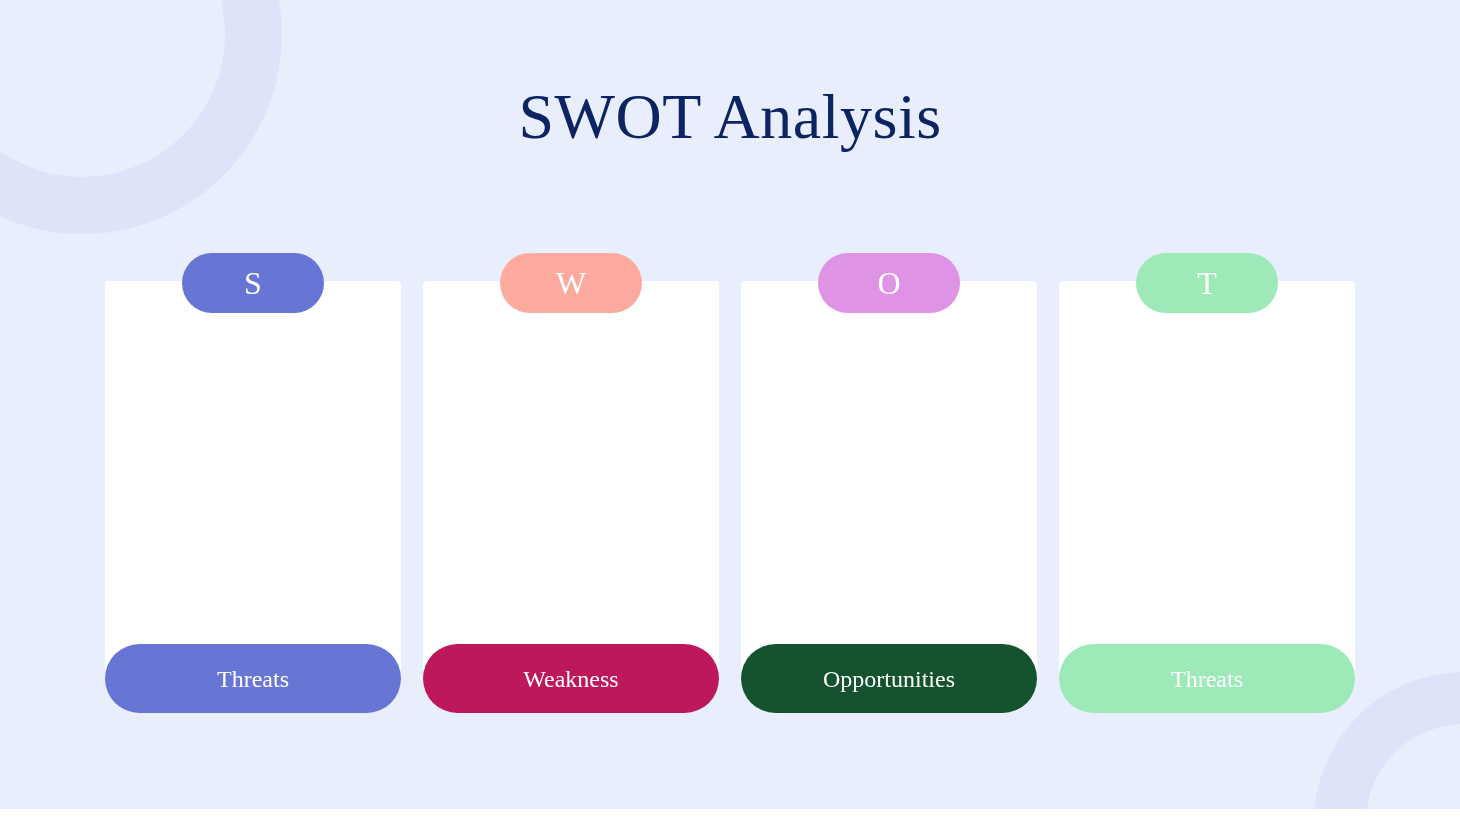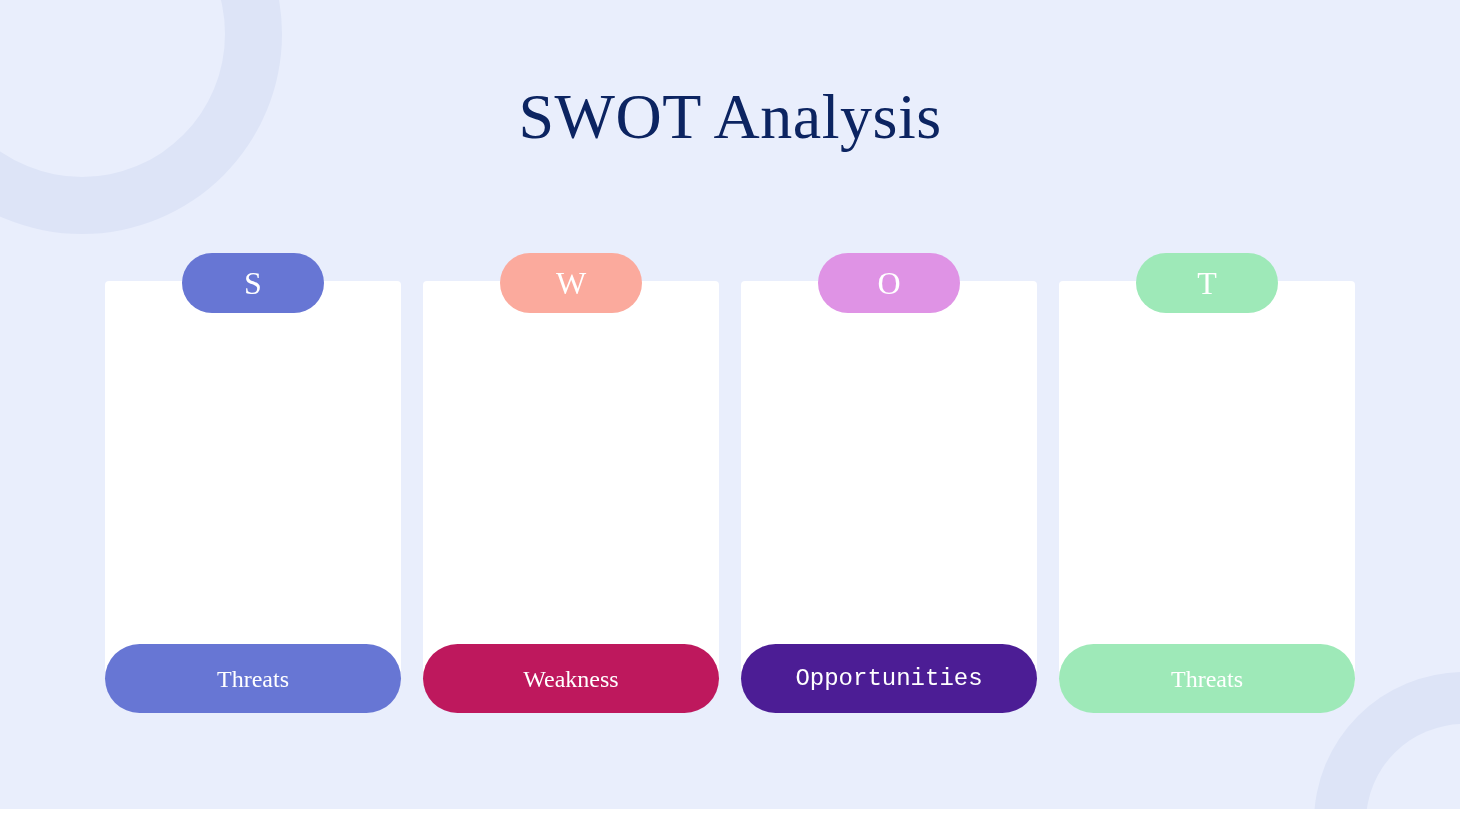--- a/index.html
+++ b/index.html
@@ -173,21 +173,21 @@
       </div>
       <div class="letter-pill" style="background: rgb(251, 170, 157);">W</div>
       <div class="label-pill" style="background: #be185d;">Weakness</div>
     </div>
 
     <div class="swot-column">
       <div class="column-card">
         <div class="column-body"></div>
       </div>
       <div class="letter-pill" style="background: rgb(223, 147, 229);">O</div>
-      <div class="label-pill" style="background: #4c1d95; font-family: Liberation Mono, monospace;">Opportunities</div>
+      <div class="label-pill" style="background: #14532d;">Opportunities</div>
     </div>
 
     <div class="swot-column">
       <div class="column-card">
         <div class="column-body"></div>
       </div>
       <div class="letter-pill" style="background: rgb(158, 233, 184);">T</div>
       <div class="label-pill" style="background: rgb(158, 233, 184); margin-top: 32px;">Threats</div>
     </div>
 

